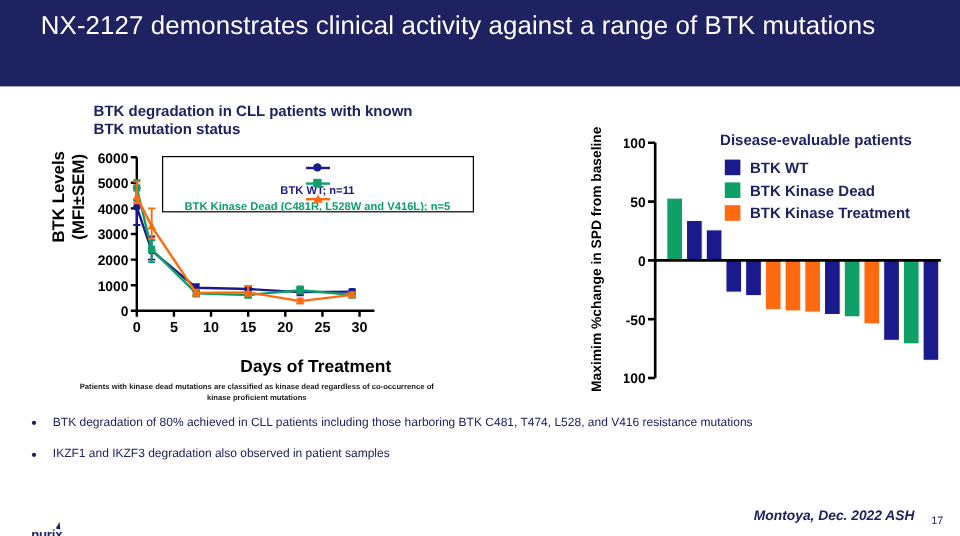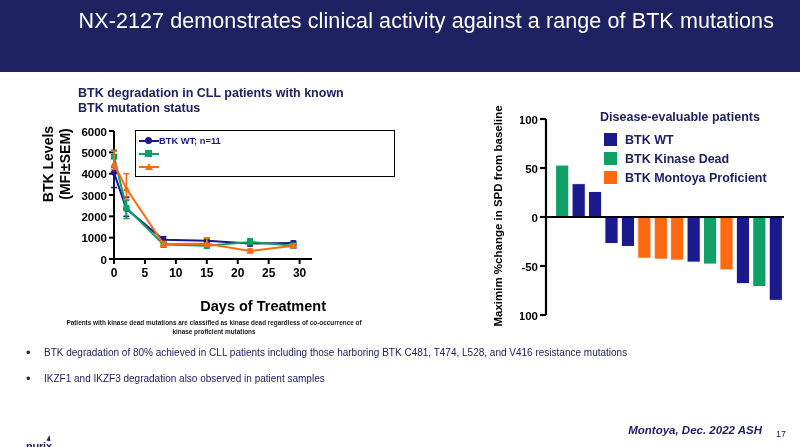--- a/index.html
+++ b/index.html
@@ -2,42 +2,42 @@
 <html><head>
 <meta charset="utf-8">
 <style>
   html,body{margin:0;padding:0;background:#ffffff;}
   body{width:800px;height:447px;position:relative;overflow:hidden;
        font-family:"Liberation Sans",sans-serif;color:#1f2260;}
 
   
   .header{position:absolute;left:0;top:0;width:800px;height:72px;background:#1f2260;}
   .header-title{position:absolute;left:34px;top:6px;width:740px;color:#ffffff;
-       font-size:21.5px;font-weight:400;line-height:30px;letter-spacing:.1px;text-align:right;}
+       font-size:21.5px;font-weight:400;line-height:30px;letter-spacing:.1px;}
 
   
   .chart-title{font-size:12.5px;font-weight:700;color:#1f2260;line-height:15px;}
 
   
   .lc{position:absolute;left:18px;top:86px;width:360px;height:260px;}
   .lc-title{position:absolute;left:60px;top:0;width:280px;}
   .lc-ylab{position:absolute;left:22px;top:138px;width:120px;
        transform:rotate(-90deg);transform-origin:0 0;
        font-size:14px;font-weight:700;text-align:center;color:#000;line-height:17px;}
   .lc-plot{position:absolute;left:62px;top:41px;width:238px;height:160px;}
   .lc-svg{position:absolute;left:0;top:0;}
   .lc-xlab{position:absolute;left:58px;top:212px;width:250px;text-align:right;
        font-size:14.5px;font-weight:700;color:#000;}
   .lc-foot{position:absolute;left:46px;top:232px;width:300px;text-align:center;
        font-size:6.4px;font-weight:700;color:#1a1a1a;line-height:9px;}
 
   
   .lc-legend{position:absolute;left:117px;top:44px;width:251px;
        border:1.3px solid #000;background:#fff;padding:3px 4px 3px 3px;}
-  .lc-leg-row{display:flex;align-items:center;height:13px;font-size:9.3px;font-weight:700;white-space:nowrap;}
+  .lc-leg-row{display:flex;align-items:center;height:13px;font-size:9.3px;font-weight:700;white-space:nowrap;flex-direction:column;}
   .lc-leg-mark{width:20px;height:11px;flex:0 0 20px;position:relative;}
   .lc-leg-mark i{position:absolute;left:0;top:5px;width:20px;height:1.8px;display:block;}
   .lc-leg-mark b{position:absolute;left:6px;top:2.2px;width:7px;height:7px;display:block;}
   .mk-circle b{border-radius:50%;}
   .mk-tri b{width:0;height:0;background:none!important;left:6px;top:2px;
        border-left:4px solid transparent;border-right:4px solid transparent;}
 
   
   .wf{position:absolute;left:478px;top:86px;width:322px;height:260px;}
   .wf-title{position:absolute;left:92px;top:24px;width:220px;text-align:center;font-size:12.5px;font-weight:700;}
@@ -191,20 +191,21 @@
           <i style="background:#1a1a8c"></i>
           <b style="background:#1a1a8c"></b>
         </span>
       <span style="color:#1a1a8c">BTK WT; n=11</span>
     </div>
     <div class="lc-leg-row mk-square">
       <span class="lc-leg-mark">
           <i style="background:#0fa068"></i>
           <b style="background:#0fa068"></b>
         </span>
+      <span style="color:#0fa068">BTK Kinase Dead (C481R, L528W and V416L); n=5</span>
     </div>
     <div class="lc-leg-row mk-tri">
       <span class="lc-leg-mark">
           <i style="background:#ff6a10"></i>
           <b style="border-bottom:7px solid #ff6a10"></b>
         </span>
     </div>
   </div>
 
   <div class="lc-foot">Patients with  kinase dead mutations are classified as kinase dead regardless of co-occurrence of kinase proficient mutations</div>
@@ -247,21 +248,21 @@
     <div class="wf-leg-row">
       <span class="wf-leg-sw" style="background:#1a1a8c"></span>
       <span>BTK WT</span>
     </div>
     <div class="wf-leg-row">
       <span class="wf-leg-sw" style="background:#0fa068"></span>
       <span>BTK Kinase Dead</span>
     </div>
     <div class="wf-leg-row">
       <span class="wf-leg-sw" style="background:#ff6a10"></span>
-      <span>BTK Montoya Proficient</span>
+      <span>BTK Kinase Treatment</span>
     </div>
   </div>
 </div>
 
 <div class="bullets">
   <div class="bullet">
     <span class="dot">•</span>
     <span class="txt">BTK degradation of 80% achieved in CLL patients including those harboring BTK C481, T474, L528, and V416 resistance mutations</span>
   </div>
   <div class="bullet">

